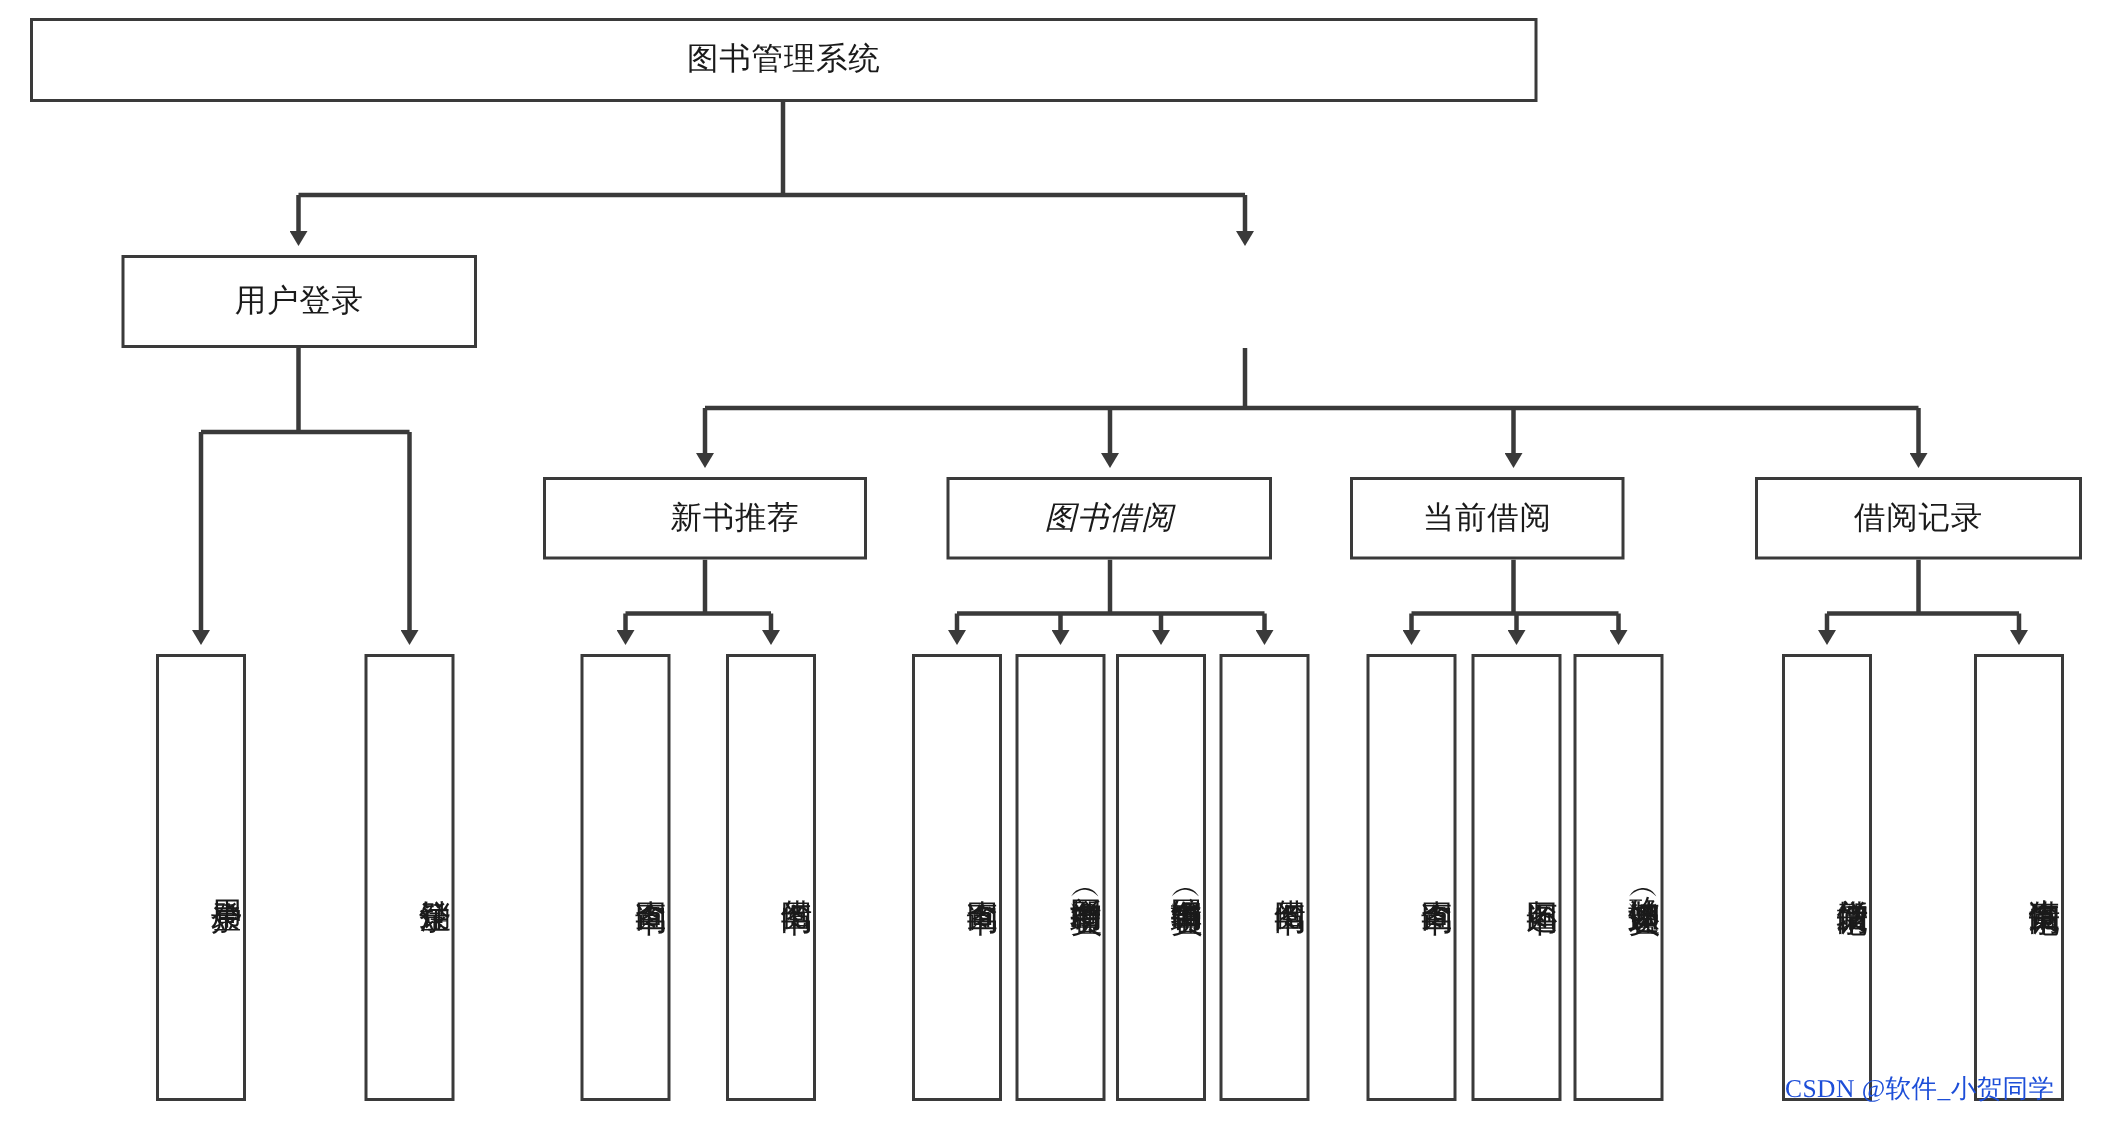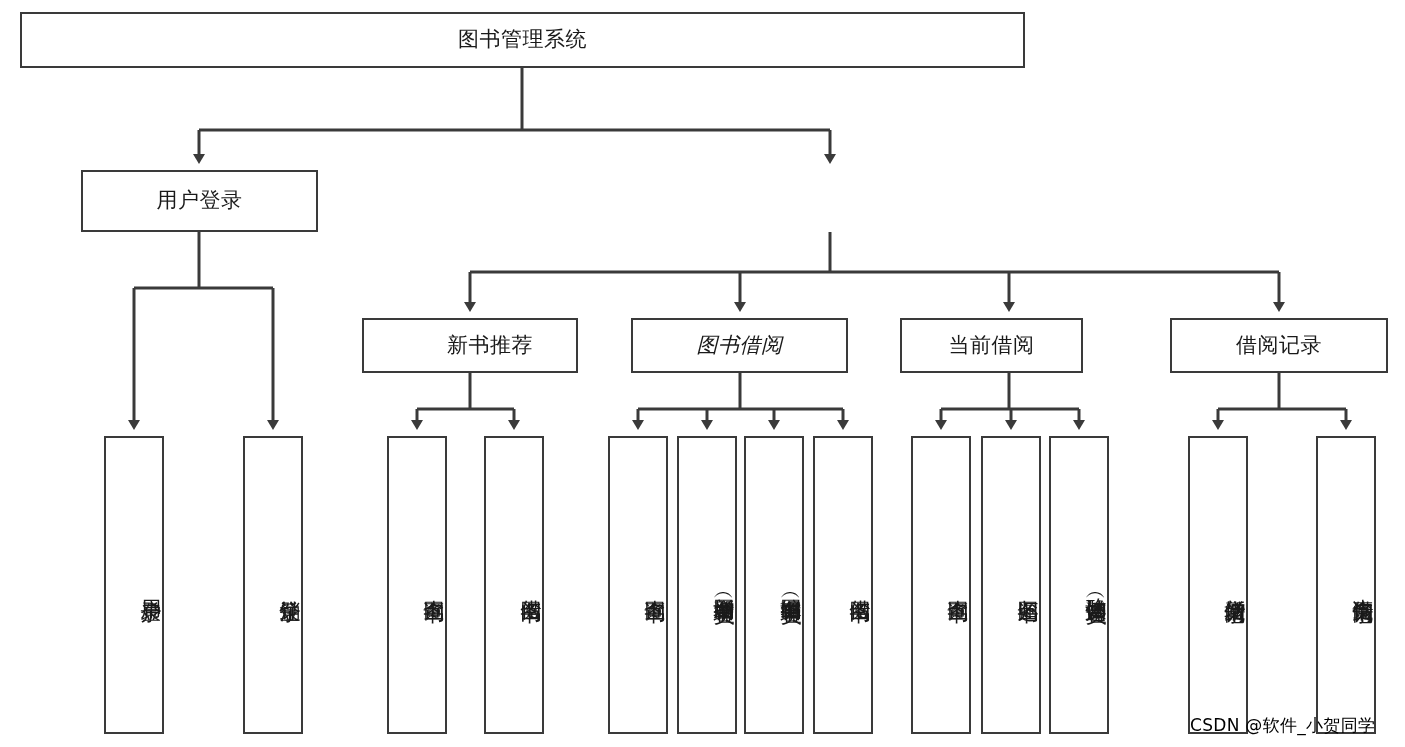--- a/index.html
+++ b/index.html
@@ -47,23 +47,24 @@
     justify-content: center;
   }
   .node.vert.topalign {
     align-items: flex-start;
   }
   .watermark {
     position: absolute;
     left: 1190px;
     top: 714px;
     font-size: 17px;
-    color: #000000;
+    color: #1d4ed8;
     white-space: nowrap;
     letter-spacing: 0.3px;
+    font-family: Liberation Serif, serif;
   }
 </style>
 </head>
 <body>
 
 <div id="canvas">
 
   <svg class="edges" viewBox="0 0 1405 747">
     <defs>
       <marker id="arrow" markerWidth="10" markerHeight="12" refX="2" refY="6" orient="auto" markerUnits="userSpaceOnUse">

